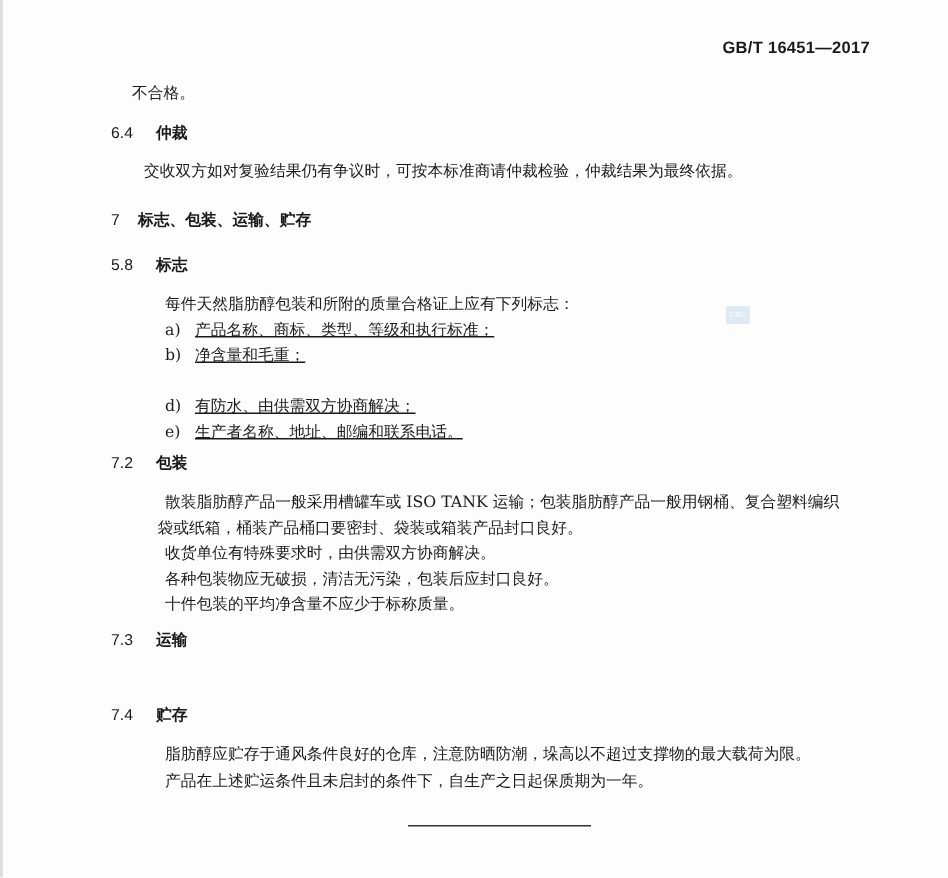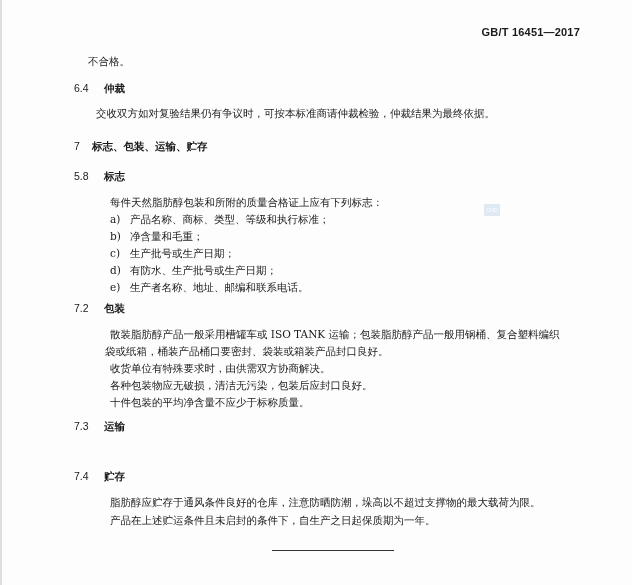--- a/index.html
+++ b/index.html
@@ -22,21 +22,21 @@
     font-family: "Liberation Sans", sans-serif;
     font-weight: bold; font-size: 11px; letter-spacing: 0.2px;
   }
   .line { position: absolute; font-size: 10.5px; white-space: nowrap; }
   .heading {
     position: absolute; font-family: "Liberation Sans", sans-serif;
     font-size: 10.5px; white-space: nowrap;
   }
   .heading .num { display: inline-block; width: 30px; }
   .heading .ttl { font-weight: bold; }
-  .list-item { position: absolute; font-size: 10.5px; white-space: nowrap; }
+  .list-item { position: absolute; font-size: 10.5px; white-space: nowrap; text-decoration: underline; }
   .list-item .mk { display: inline-block; width: 20px; }
   .watermark {
     position: absolute; left: 472px; top: 204px; width: 16px; height: 12px;
     background: #dfe9f4; border-radius: 1px;
     font-family: "Liberation Sans", sans-serif; font-size: 5px; color: #fff;
     text-align: center; line-height: 12px;
   }
   .end-rule {
     position: absolute; left: 260px; top: 550px; width: 122px; height: 1px;
     background: #333;
@@ -66,25 +66,22 @@
     <span class="num">5.8</span><span class="ttl">标志</span>
   </div>
   <div class="line" style="left:98px; top:196px;">每件天然脂肪醇包装和所附的质量合格证上应有下列标志：</div>
 
   <div class="list-item" style="left:98px; top:213px;">
     <span class="mk">a)</span><span>产品名称、商标、类型、等级和执行标准；</span>
   </div>
   <div class="list-item" style="left:98px; top:230px;">
     <span class="mk">b)</span><span>净含量和毛重；</span>
   </div>
-  <div class="list-item" style="left:98px; top:247px;">
-    <span class="mk">c)</span><span>生产批号或生产日期；</span>
-  </div>
   <div class="list-item" style="left:98px; top:264px;">
-    <span class="mk">d)</span><span>有防水、生产批号或生产日期；</span>
+    <span class="mk">d)</span><span>有防水、由供需双方协商解决；</span>
   </div>
   <div class="list-item" style="left:98px; top:281px;">
     <span class="mk">e)</span><span>生产者名称、地址、邮编和联系电话。</span>
   </div>
 
   <div class="watermark">CNC</div>
 
   <div class="heading" style="left:62px; top:302px;">
     <span class="num">7.2</span><span class="ttl">包装</span>
   </div>

